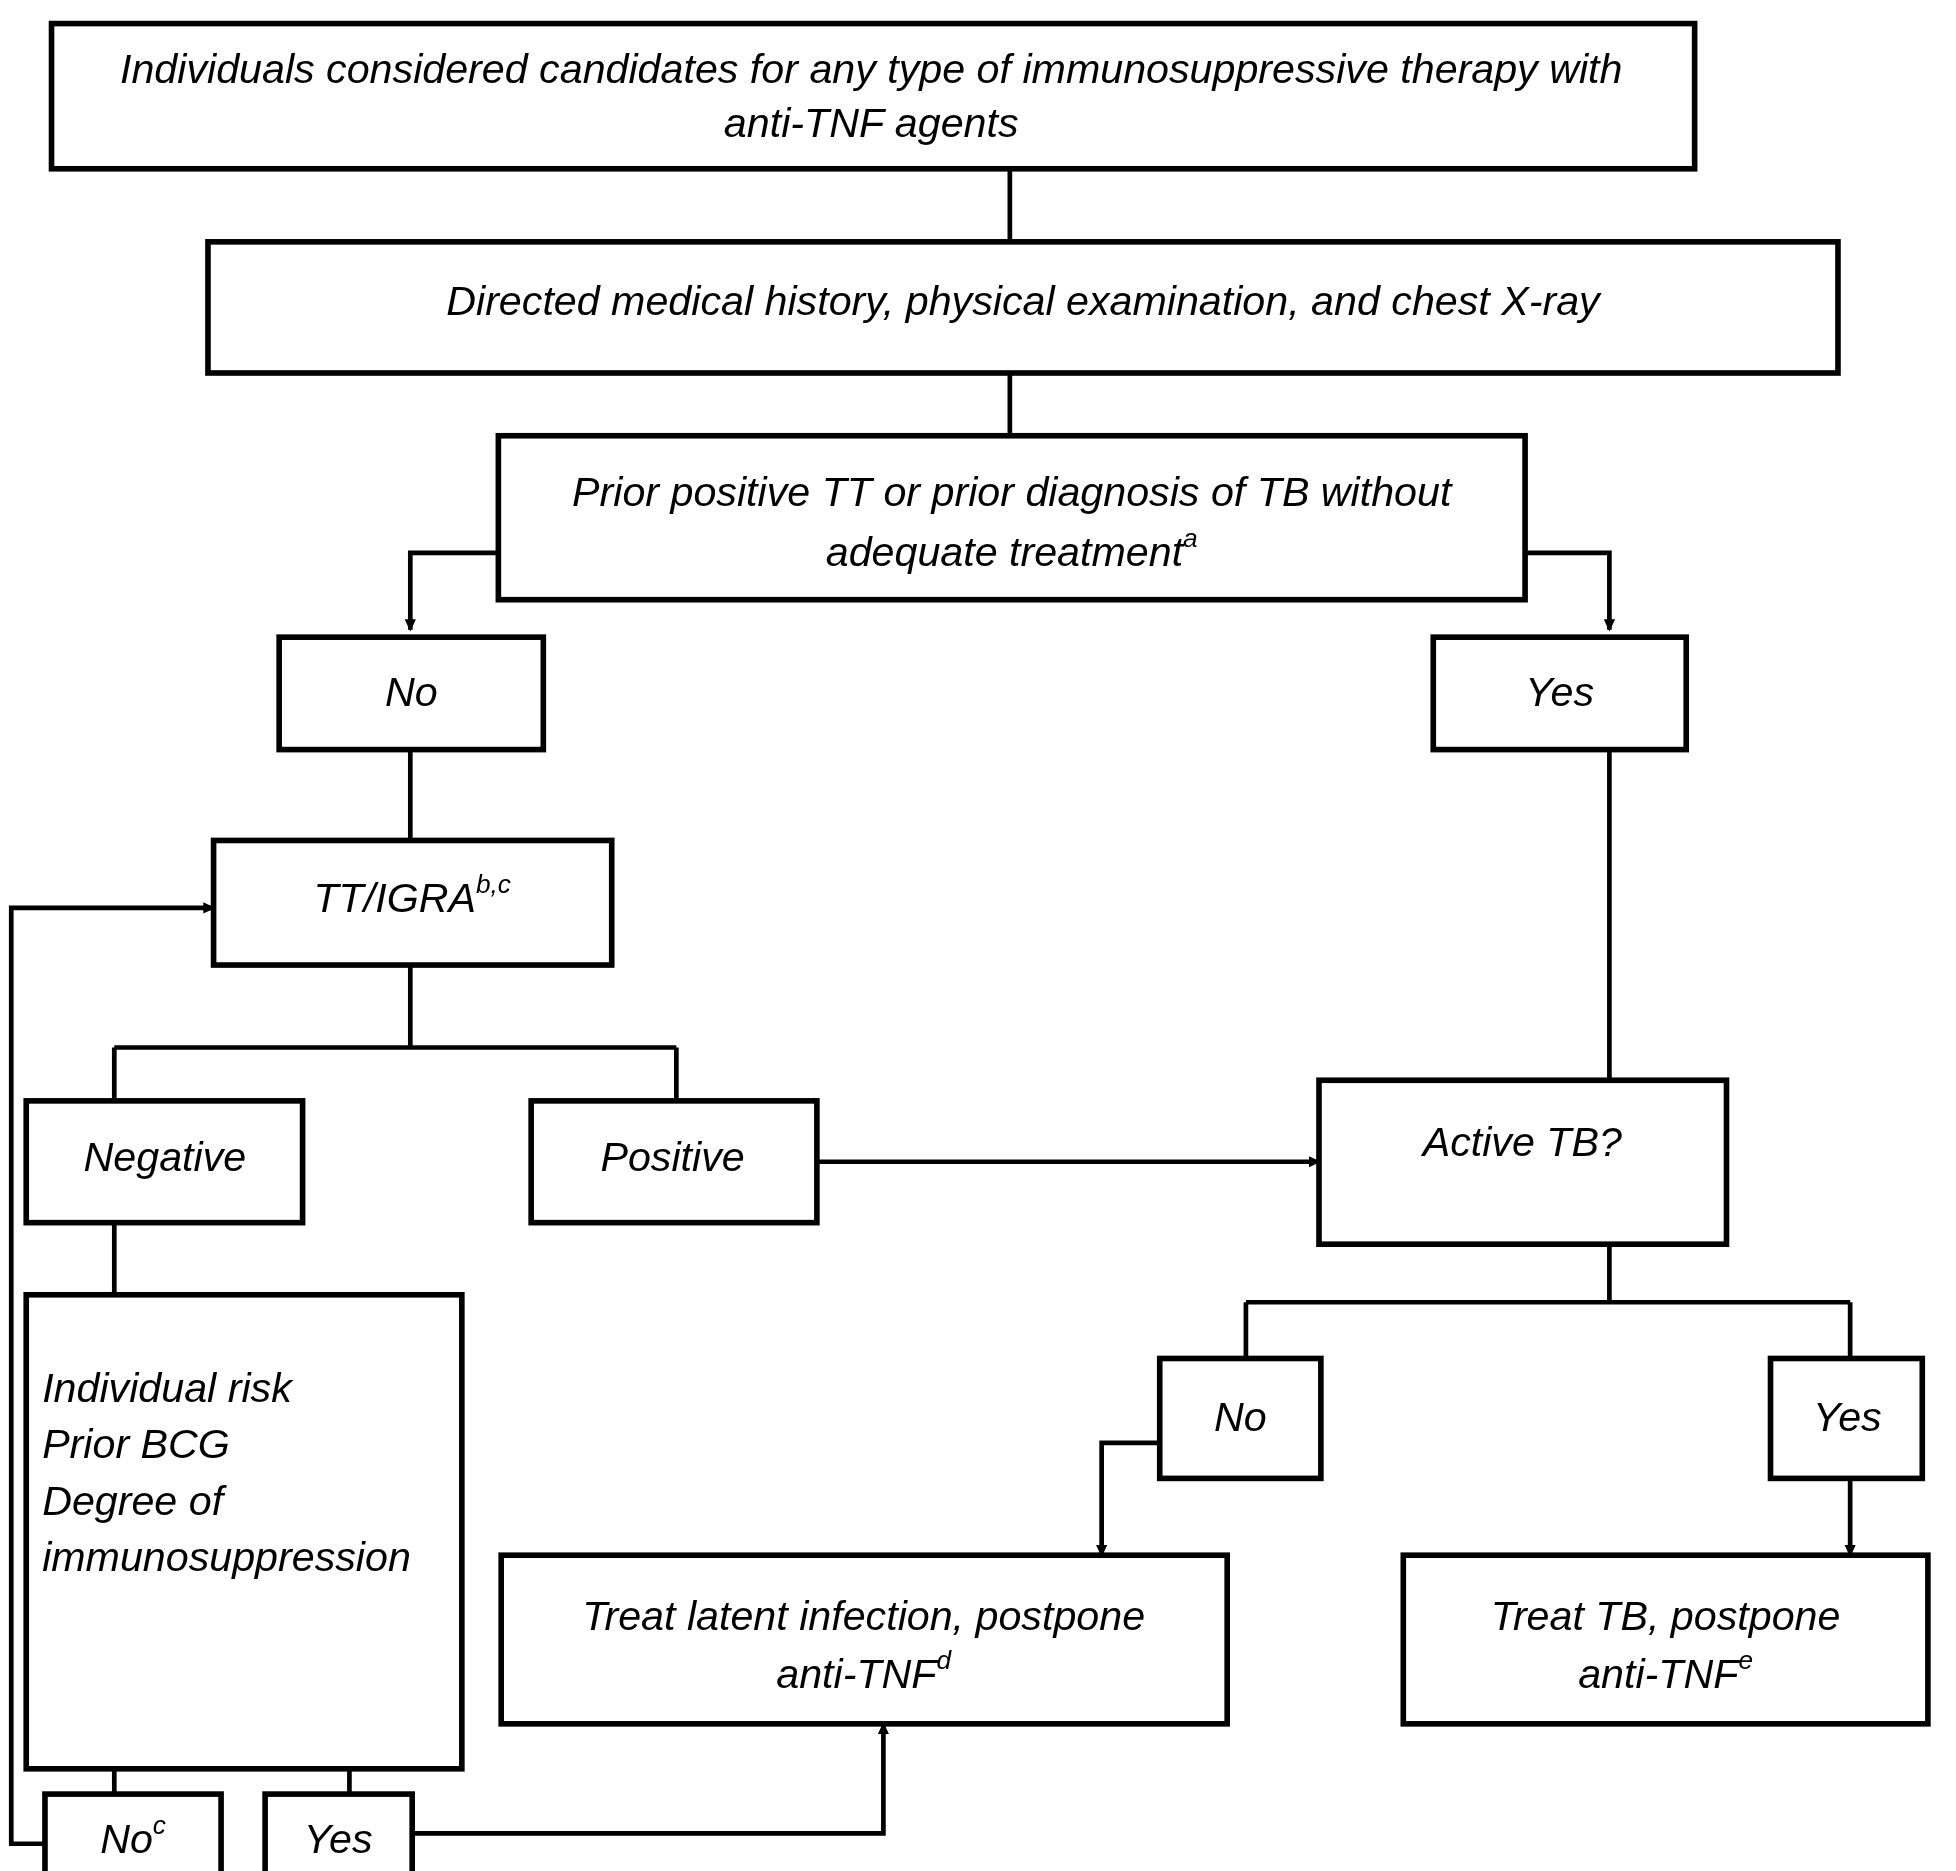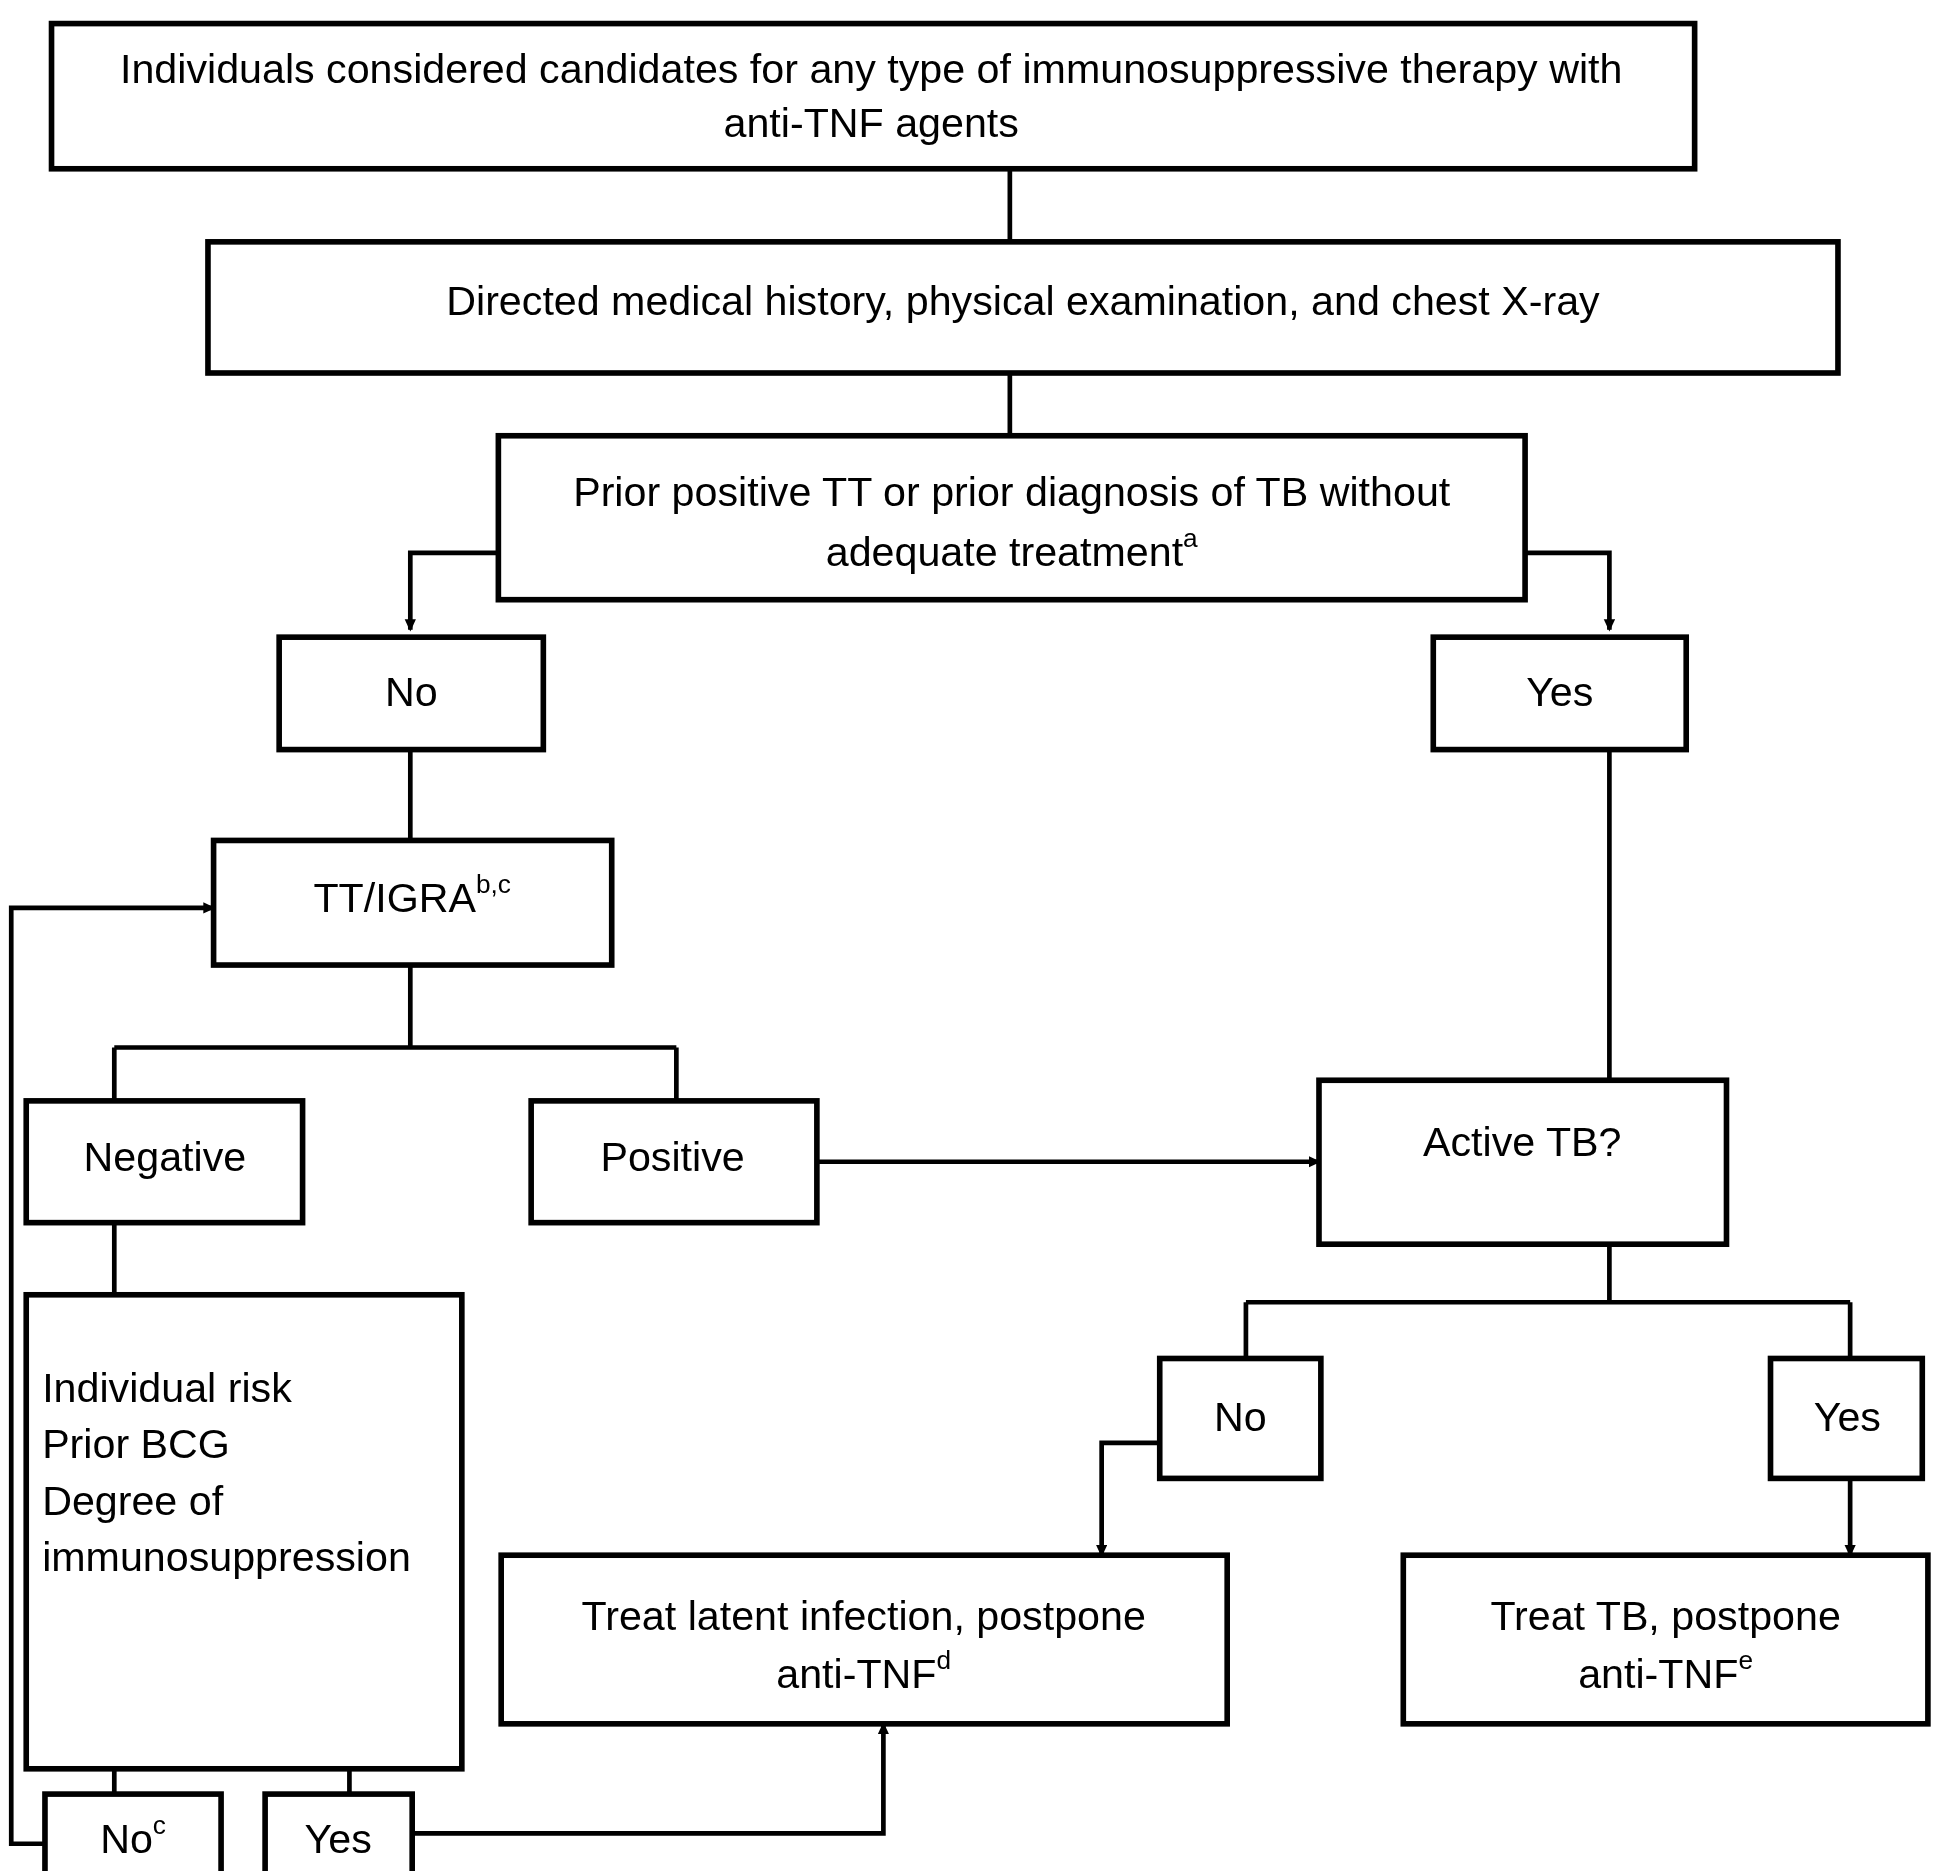--- a/index.html
+++ b/index.html
@@ -11,20 +11,21 @@
     width: 1956px;
     height: 1872px;
     font-family: "Liberation Sans", sans-serif;
     overflow: hidden;
   }
   #flowchart-root {
     position: relative;
     width: 1956px;
     height: 1740px;
     background: #ffffff;
+    font-style: italic;
   }
   svg.chart-canvas {
     position: absolute;
     top: 0;
     left: 0;
     width: 1956px;
     height: 1872px;
     display: block;
   }
   .node-box {

